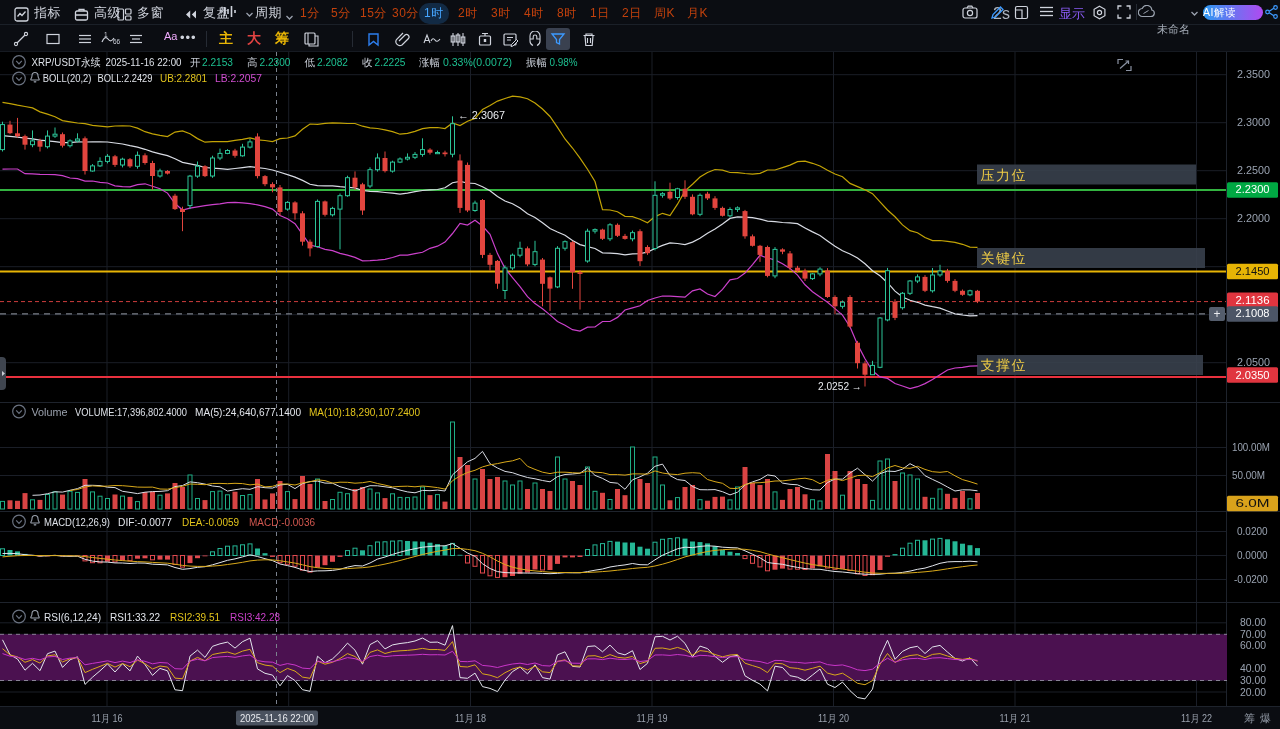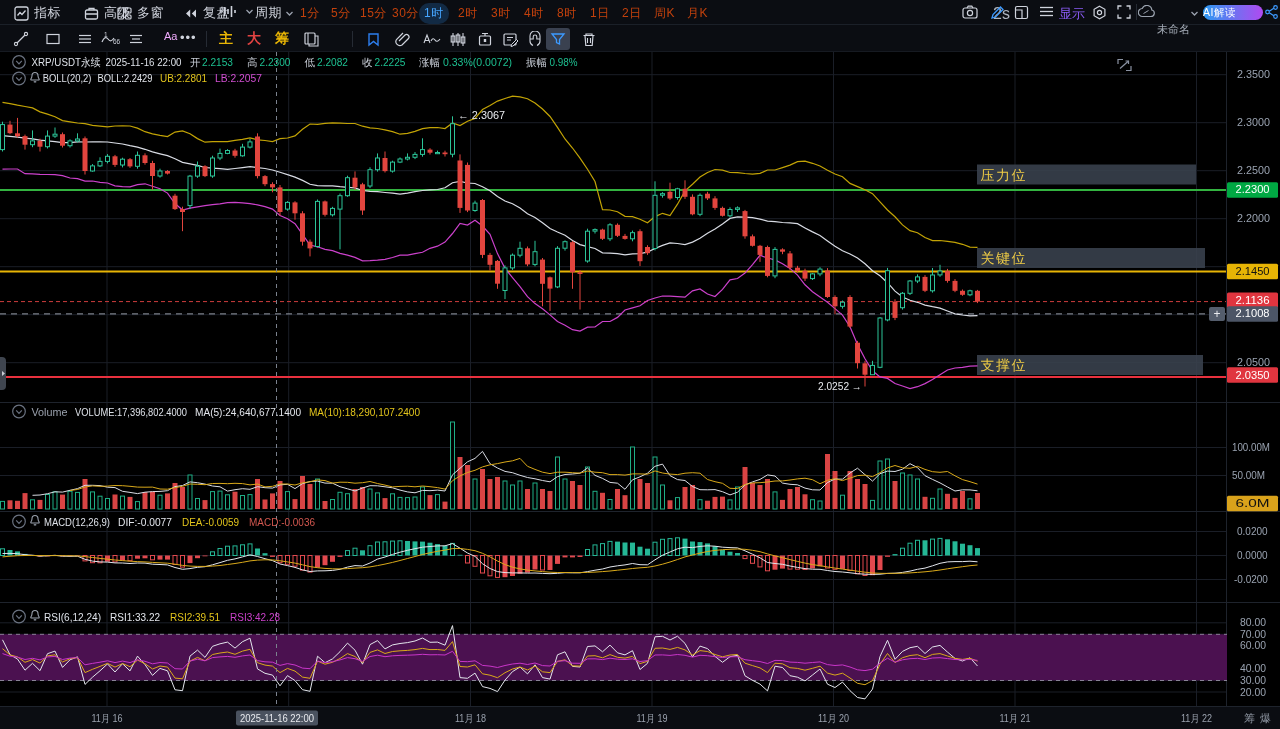--- a/index.html
+++ b/index.html
@@ -1,39 +1,39 @@
 <!DOCTYPE html>
 <html><head><meta charset="utf-8"><style>
 *{margin:0;padding:0;box-sizing:border-box}
 html,body{width:1280px;height:729px;background:#000;overflow:hidden;font-family:"Liberation Sans",sans-serif}
 #topbar{position:absolute;top:0;left:0;width:1280px;height:52px;background:#0b0d12}
 #row1{position:absolute;top:0;left:0;width:1280px;height:25px;border-bottom:1px solid #1b2028}
 #row2{position:absolute;top:25px;left:0;width:1280px;height:27px;border-bottom:1px solid #161a21}
-.g{position:absolute;top:4px;display:flex;align-items:center;color:#cfd3dc;font-size:13px}
+.g{position:absolute;top:4px;display:flex;align-items:flex-end;color:#cfd3dc;font-size:13px}
 .g svg{margin-right:5px}
 .g span{letter-spacing:0.5px}
 .per{position:absolute;top:5px;color:#c2410c;font-size:12px;letter-spacing:0.5px}
 .per.act{background:#122a44;color:#46a6ff;padding:2px 5px;border-radius:10px;top:3px;margin-left:-5px}
 .ri{position:absolute;top:5px}
 .t{position:absolute;top:6px}
 .tt{position:absolute;top:5px}
 #aibtn{position:absolute;left:1203px;top:4.5px;width:60px;height:15px;border-radius:8px;background:linear-gradient(90deg,#2b9af2,#b04af0);color:#fff;font-size:10.5px;line-height:15px;letter-spacing:0.5px}
 </style></head>
 <body>
 
 <div id="topbar">
  <div id="row1">
   <div class="g" style="left:14px">
    <svg width="15" height="15" viewBox="0 0 15 15">
           <rect x="1" y="1" width="13" height="13" rx="2" fill="none" stroke="#cfd3dc" stroke-width="1.3"></rect>
           <path d="M3.5 9.5 L6 6.5 L8 8.5 L11.5 4.5" fill="none" stroke="#cfd3dc" stroke-width="1.3"></path>
         </svg>
    <span>指标</span>
       </div>
-  <div class="g" style="left:84px">
+  <div class="g" style="left:74px">
    <svg width="15" height="15" viewBox="0 0 15 15">
           <rect x="1.5" y="4" width="12" height="9" rx="1.5" fill="none" stroke="#cfd3dc" stroke-width="1.3"></rect>
           <path d="M5 4 V2.5 H10 V4 M1.5 8 H13.5" fill="none" stroke="#cfd3dc" stroke-width="1.3"></path>
         </svg>
    <span>高级</span>
       </div>
   <div class="g" style="left:117px">
    <svg width="15" height="15" viewBox="0 0 15 15">
           <rect x="1" y="2" width="5.5" height="11" rx="1" fill="none" stroke="#cfd3dc" stroke-width="1.2"></rect>
           <rect x="8.5" y="2" width="5.5" height="5" rx="1" fill="none" stroke="#cfd3dc" stroke-width="1.2"></rect>

